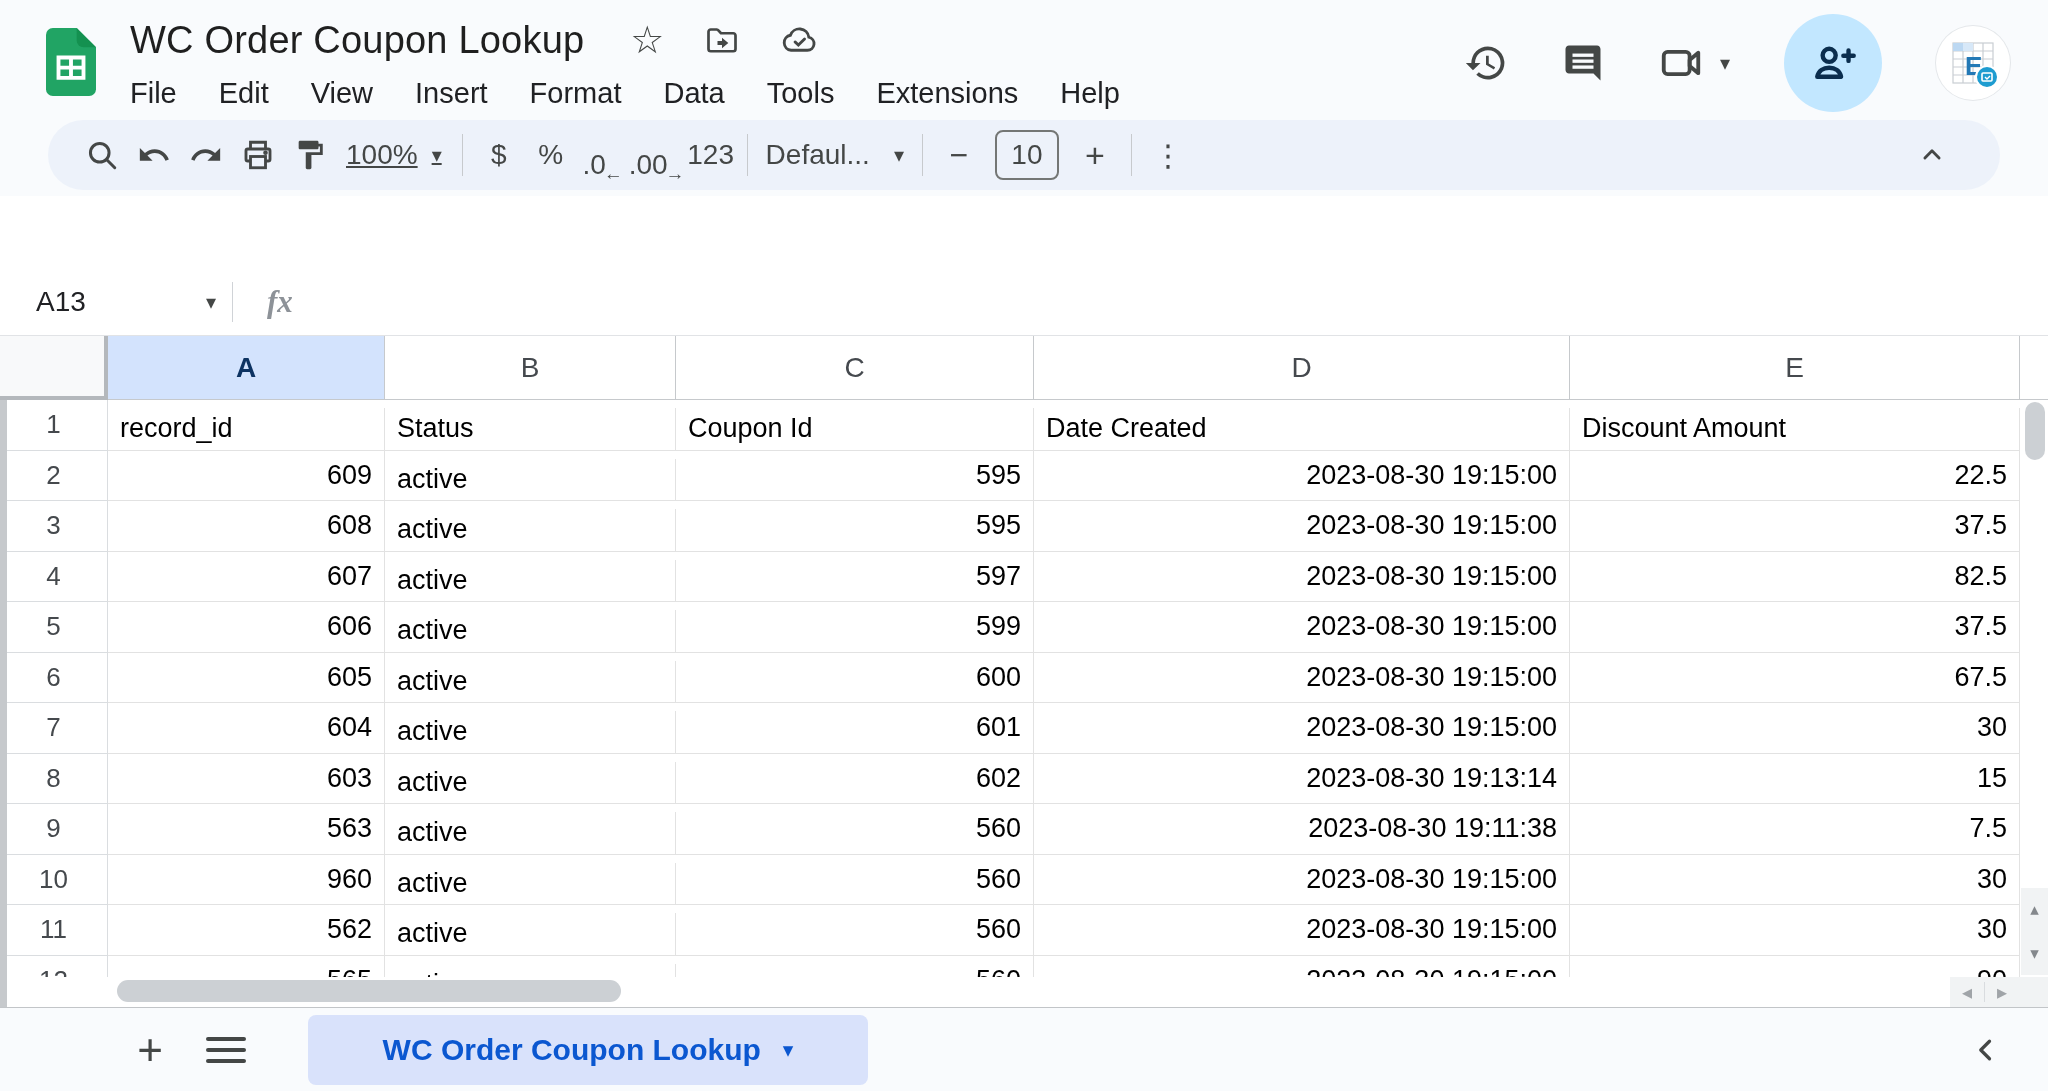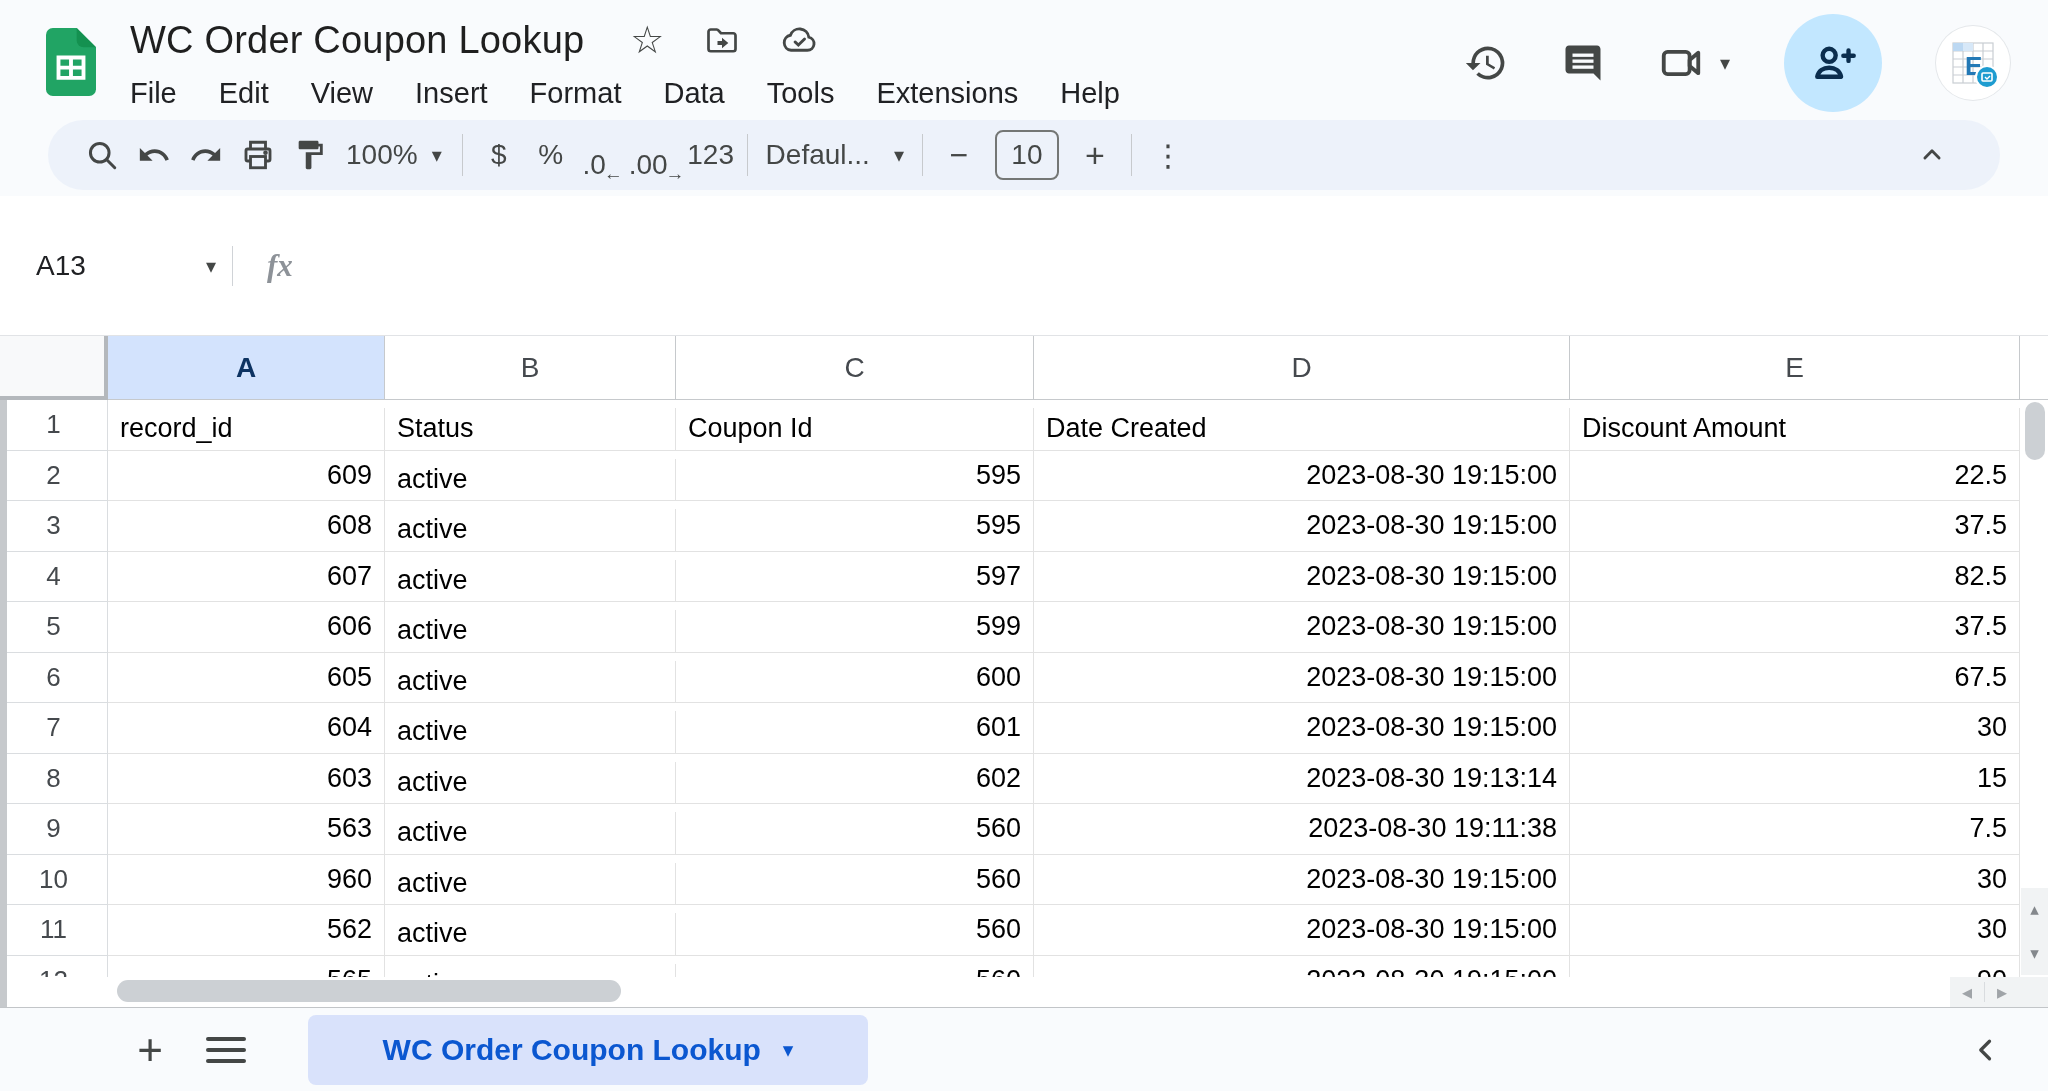--- a/index.html
+++ b/index.html
@@ -21,31 +21,31 @@
   .caret { font-size:20px; color:#444746; line-height:1; }
   .share-btn { width:98px; height:98px; border-radius:50%; background:#c2e7ff; display:flex; align-items:center; justify-content:center; }
   .avatar { width:74px; height:74px; border-radius:50%; background:#fff; box-shadow:0 0 0 1px #e4e7ea; display:flex; align-items:center; justify-content:center; }
 
   
   .toolbar-wrap { height:76px; background:#f9fbfd; padding:0 48px; }
   .toolbar { height:70px; background:#edf2fa; border-radius:35px; display:flex; align-items:center; padding:0 28px; }
   .tb-item { display:flex; align-items:center; justify-content:center; min-width:52px; height:52px; border-radius:8px; color:#444746; }
   .tb-text { font-size:28px; color:#444746; }
   .divider { width:1px; height:42px; background:#c7cacd; margin:0 10px; flex:0 0 auto; }
-  .zoom-box { display:flex; align-items:center; gap:14px; padding:0 10px; }
+  .zoom-box { display:flex; align-items:center; gap:14px; padding:0 10px;text-decoration:underline; }
   .font-box { display:flex; align-items:center; gap:24px; padding:0 8px; }
   .fs-box { width:64px; height:50px; border:2px solid #747775; border-radius:8px; display:flex; align-items:center; justify-content:center; font-size:28px; color:#444746; margin:0 10px; }
   .dec-wrap { display:flex; align-items:flex-end; }
   .dec-main { font-size:28px; color:#444746; font-weight:500; }
   .dec-arrow { font-size:19px; color:#444746; margin-left:-2px; transform:translateY(4px); }
   .more-dots { font-size:30px; color:#444746; letter-spacing:0; }
   .collapse { margin-left:auto; margin-right:14px; }
 
   
-  .formula-bar { height:139px; background:#fff; display:flex; align-items:center; }
+  .formula-bar { height:139px; background:#fff; display:flex; align-items:flex-end; }
   .fb-row { height:66px; display:flex; align-items:center; width:100%; }
   .name-box { display:flex; align-items:center; width:232px; padding-left:36px; font-size:28px; color:#202124; }
   .name-box .caret { margin-left:auto; margin-right:16px; }
   .fb-div { width:1px; height:40px; background:#d0d3d7; }
   .fx { font-family:"Liberation Serif", serif; font-style:italic; font-size:31px; color:#8d9298; margin-left:34px; font-weight:bold; }
 
   
   .grid { position:relative; height:673px; border-bottom:1px solid #c2c5c8; overflow:hidden; background:#fff; }
   .grid-header { display:flex; height:65px; border-top:1px solid #e1e3e6; }
   .hcell { display:flex; align-items:center; justify-content:center; font-size:28px; color:#45494e; background:#fff; border-right:1px solid #c6c9cc; border-bottom:1px solid #c6c9cc; }

